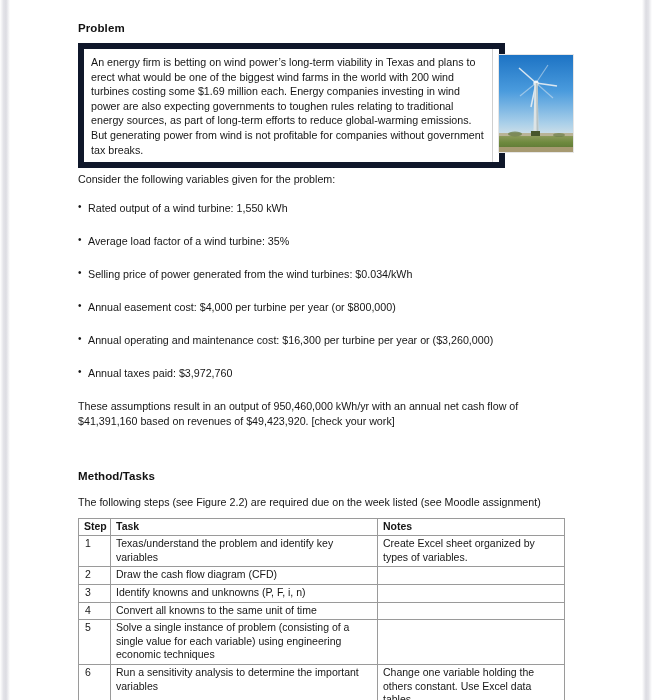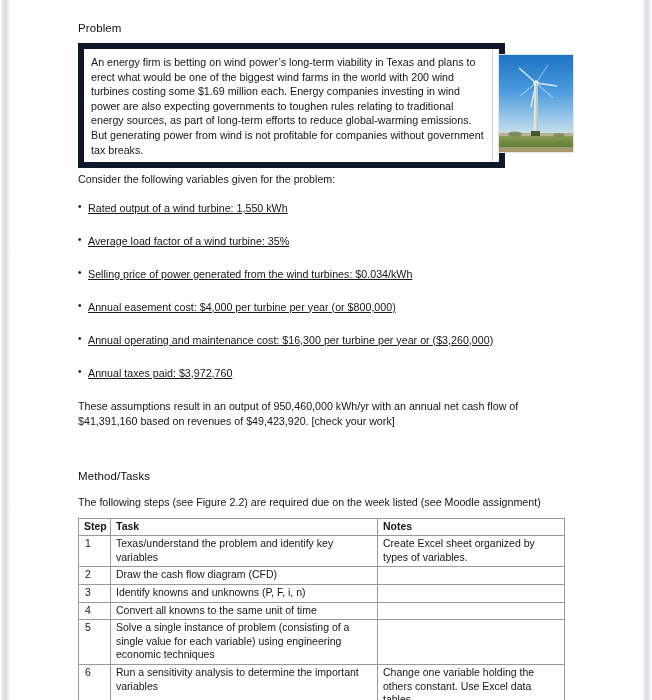--- a/index.html
+++ b/index.html
@@ -36,21 +36,21 @@
   }
   .content {
     position: absolute;
     left: 68px;
     top: 22px;
     width: 496px;
   }
 
   h2.section-title {
     font-size: 11.5px;
-    font-weight: normal;
+    font-weight: bold;
     margin: 0 0 9px 0;
     letter-spacing: .1px;
     color: #111;
   }
 
   
   .problem-box {
     display: flex;
     border: 6px solid #0f172a;
     width: 427px;
@@ -85,21 +85,20 @@
     font-size: 10.7px;
     line-height: 14.5px;
     margin: 4px 0 0 0;
     color: #161616;
   }
 
   ul.vars {
     list-style: none;
     margin: 14px 0 16px 0;
     padding: 0;
-    text-decoration: underline;
   }
   ul.vars li {
     font-size: 10.7px;
     line-height: 14px;
     margin: 0 0 19px 0;
     padding-left: 10px;
     position: relative;
     color: #161616;
   }
   ul.vars li::before {

